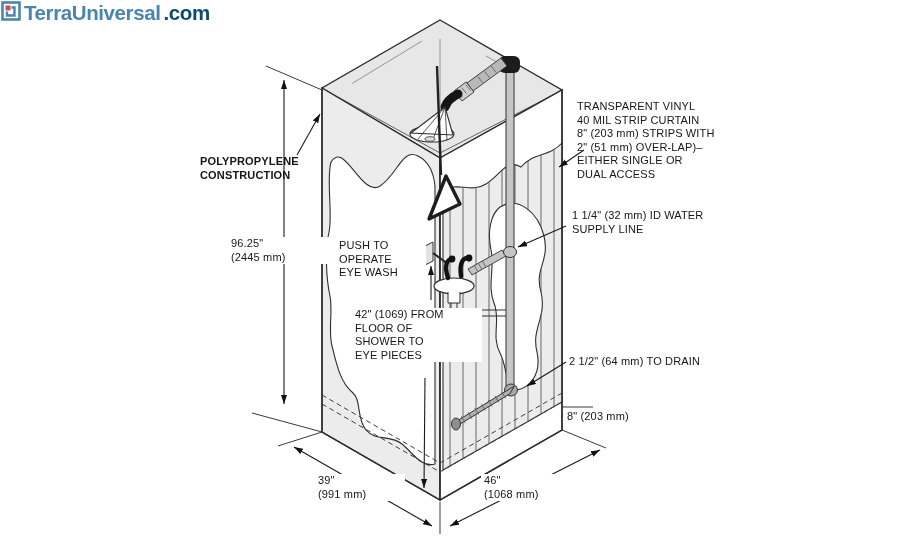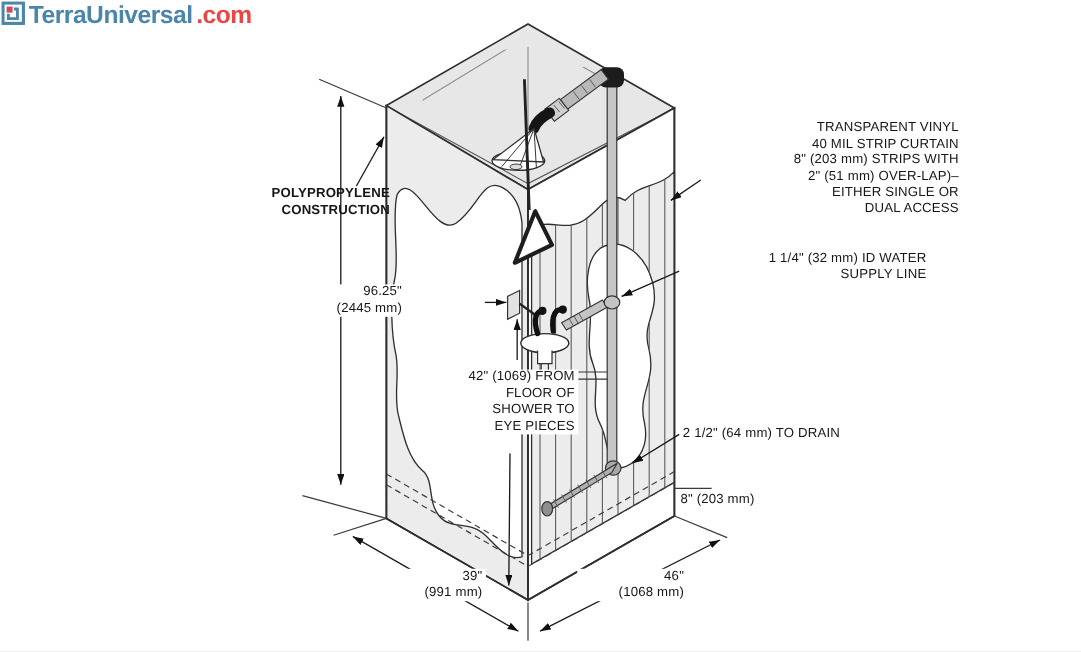--- a/index.html
+++ b/index.html
@@ -4,30 +4,30 @@
 <style>
   html,body{margin:0;padding:0;background:#fff;}
   .stage{
     position:relative;width:901px;height:543px;background:#fff;overflow:hidden;
     border-bottom:2px solid #d8d8d8;
     font-family:"Liberation Sans", sans-serif;
   }
   .stage svg.draw{position:absolute;left:0;top:0;}
   .lbl{
     position:absolute;font-size:11px;line-height:13.5px;letter-spacing:.15px;
-    color:#161616;text-align:right;white-space:pre-line;
+    color:#161616;text-align:left;white-space:pre-line;
   }
   .lbl.left{text-align:left;}
   .bg{background:#fff;padding:0 3px;}
   .logo{
     position:absolute;left:1px;top:1px;display:flex;gap:3px;
     font-weight:bold;font-size:20.5px;letter-spacing:-0.4px;cursor:pointer;
   }
   .logo .brand{color:#4a86ab;}
-  .logo .tld{color:#ef4444;}
+  .logo .tld{color:#0c4a6e;}
   .dim{stroke:#1a1a1a;stroke-width:1.1;fill:none;}
   .ext{stroke:#3a3a3a;stroke-width:1;fill:none;}
   .edge{stroke:#2e2e2e;stroke-width:1.4;fill:none;}
   .dash{stroke:#3f3f3f;stroke-width:1;fill:none;stroke-dasharray:5 3.5;}
 </style>
 </head>
 <body>
 
 <div class="stage">
 
@@ -188,20 +188,23 @@
       <path d="M6 10.5 v4 h7.5 V6.5 h-3" fill="none" stroke="#4a86ab" stroke-width="2.4"></path>
     </svg>
     <span class="brand">TerraUniversal</span>
       <span class="tld">.com</span>
   </div>
 
   <div class="lbl" style="left:200px;top:155px;width:125px;font-weight:bold;">POLYPROPYLENE
 CONSTRUCTION</div>
   <div class="lbl bg" style="left:228px;top:237px;width:104px;">96.25"
 (2445 mm)</div>
+  <div class="lbl bg" style="left:336px;top:239px;width:84px;">PUSH TO
+OPERATE
+EYE WASH</div>
   <div class="lbl bg" style="left:352px;top:308px;width:124px;">42" (1069) FROM
 FLOOR OF
 SHOWER TO
 EYE PIECES</div>
   <div class="lbl" style="left:577px;top:100px;width:222px;">TRANSPARENT VINYL
 40 MIL STRIP CURTAIN
 8" (203 mm) STRIPS WITH
 2" (51 mm) OVER-LAP)–
 EITHER SINGLE OR
 DUAL ACCESS</div>

